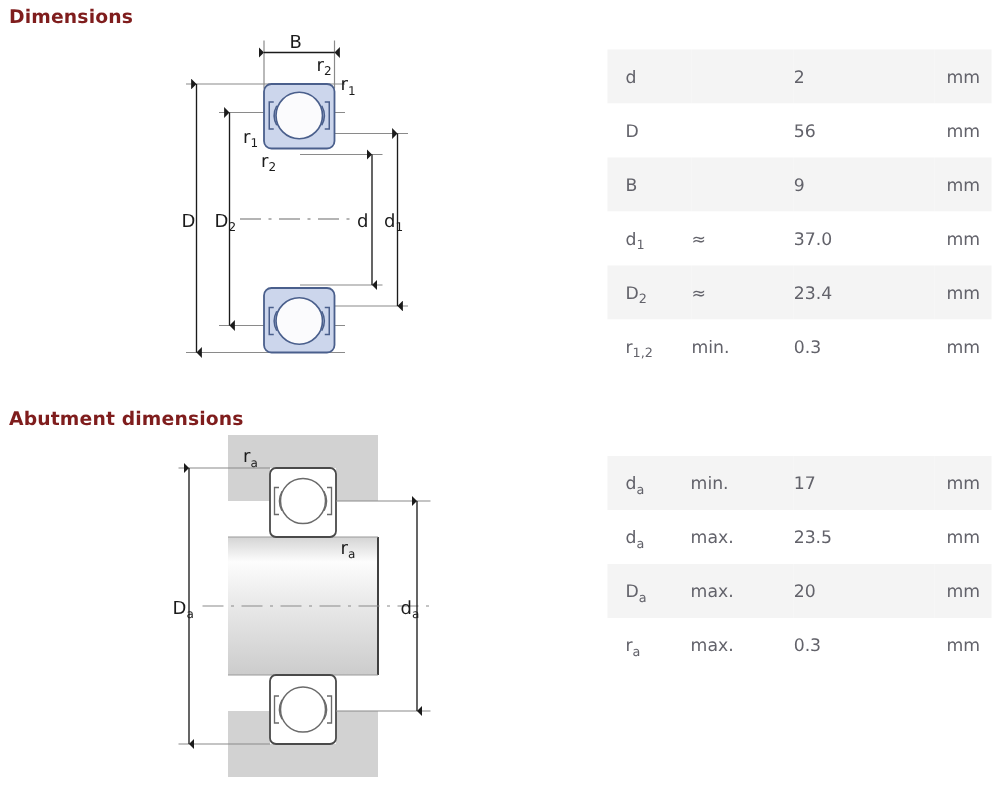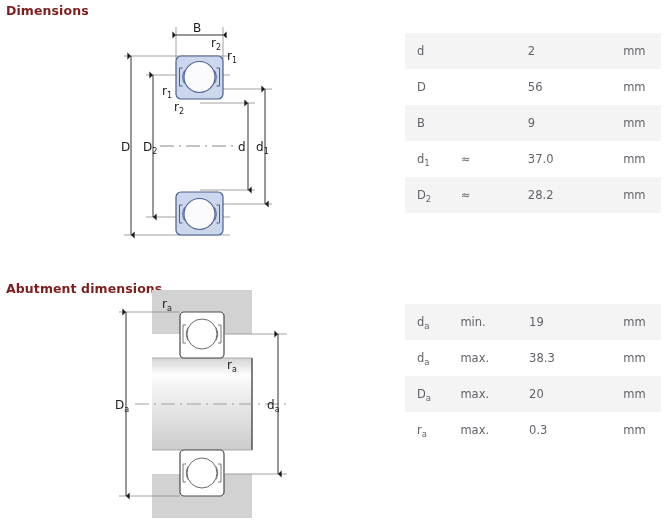--- a/index.html
+++ b/index.html
@@ -6,31 +6,31 @@
   body{
     width:669px;height:523px;background:#ffffff;
     font-family:"DejaVu Sans","Liberation Sans",sans-serif;
     color:#5a5a60;overflow:hidden;position:relative;
   }
   .section-title{
     position:absolute;font-size:12.5px;font-weight:bold;color:#7f1d1d;
     letter-spacing:.1px;white-space:nowrap;
   }
   #t-dimensions{left:6px;top:3px;}
-  #t-abutment{left:6px;top:271px;margin-top:10px;}
+  #t-abutment{left:6px;top:271px;}
 
   
   .dtable{position:absolute;border-collapse:collapse;font-size:11.5px;}
   .dtable td{padding:0;height:36px;vertical-align:middle;color:#62626a;font-weight:normal;}
   .dtable tr.odd{background:#f4f4f4;}
   .dtable tr.even{background:#ffffff;}
   .c-sym{width:48px;padding-left:12px !important;}
   .c-qual{width:75px;}
   .c-val{width:105px;}
-  .c-unit{width:40px;text-align:left;}
+  .c-unit{width:40px;text-align:center;}
   #tbl-dim{left:405px;top:33px;width:256px;}
   #tbl-abut{left:405px;top:304px;width:256px;}
   sub{font-size:8.5px;vertical-align:baseline;position:relative;top:3px;}
 
   
   .fig{position:absolute;}
   #fig-dim{left:110px;top:14px;}
   #fig-abut{left:105px;top:288px;}
   svg{display:block;}
   text{font-family:"DejaVu Sans","Liberation Sans",sans-serif;fill:#1b1b1b;}
@@ -157,21 +157,27 @@
     </tr>
     <tr class="even">
       <td class="c-sym"><span>d</span><sub>1</sub></td>
       <td class="c-qual">≈</td>
       <td class="c-val">37.0</td>
       <td class="c-unit">mm</td>
     </tr>
     <tr class="odd">
       <td class="c-sym"><span>D</span><sub>2</sub></td>
       <td class="c-qual">≈</td>
-      <td class="c-val">28.2</td>
+      <td class="c-val">23.4</td>
+      <td class="c-unit">mm</td>
+    </tr>
+    <tr class="even">
+      <td class="c-sym"><span>r</span><sub>1,2</sub></td>
+      <td class="c-qual">min.</td>
+      <td class="c-val">0.3</td>
       <td class="c-unit">mm</td>
     </tr>
   </tbody>
 </table>
 
 <div class="section-title" id="t-abutment">Abutment dimensions</div>
 
 <div class="fig" id="fig-abut">
 <svg width="215" height="232" viewBox="0 0 215 232">
   <defs>
@@ -241,27 +247,27 @@
   <text class="lbl" x="57" y="20"><tspan>r</tspan><tspan class="lblsub" dy="3">a</tspan></text>
   <text class="lbl" x="122" y="81"><tspan>r</tspan><tspan class="lblsub" dy="3">a</tspan></text>
 </svg>
 </div>
 
 <table class="dtable" id="tbl-abut">
   <tbody>
     <tr class="odd">
       <td class="c-sym"><span>d</span><sub>a</sub></td>
       <td class="c-qual">min.</td>
-      <td class="c-val">19</td>
+      <td class="c-val">17</td>
       <td class="c-unit">mm</td>
     </tr>
     <tr class="even">
       <td class="c-sym"><span>d</span><sub>a</sub></td>
       <td class="c-qual">max.</td>
-      <td class="c-val">38.3</td>
+      <td class="c-val">23.5</td>
       <td class="c-unit">mm</td>
     </tr>
     <tr class="odd">
       <td class="c-sym"><span>D</span><sub>a</sub></td>
       <td class="c-qual">max.</td>
       <td class="c-val">20</td>
       <td class="c-unit">mm</td>
     </tr>
     <tr class="even">
       <td class="c-sym"><span>r</span><sub>a</sub></td>

